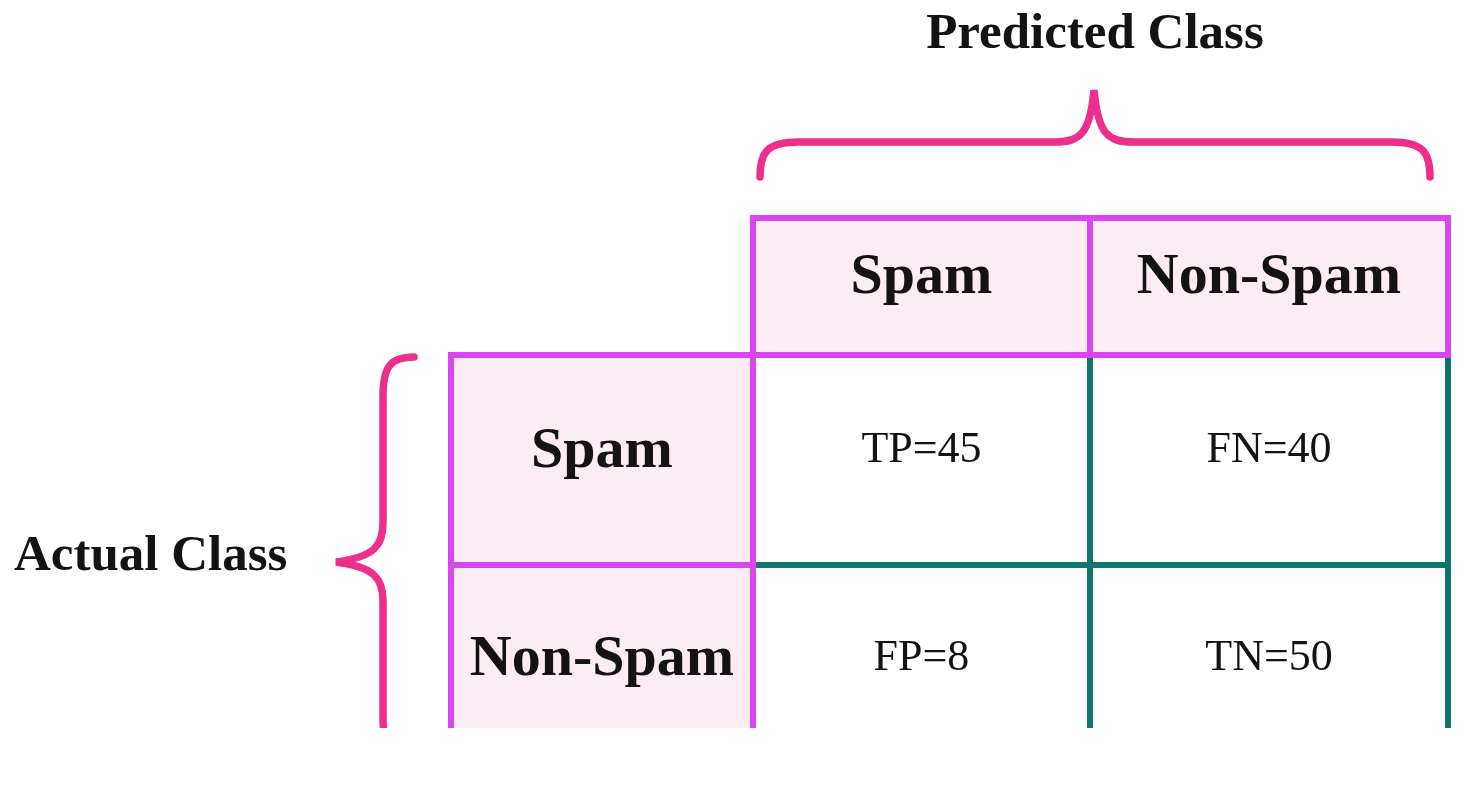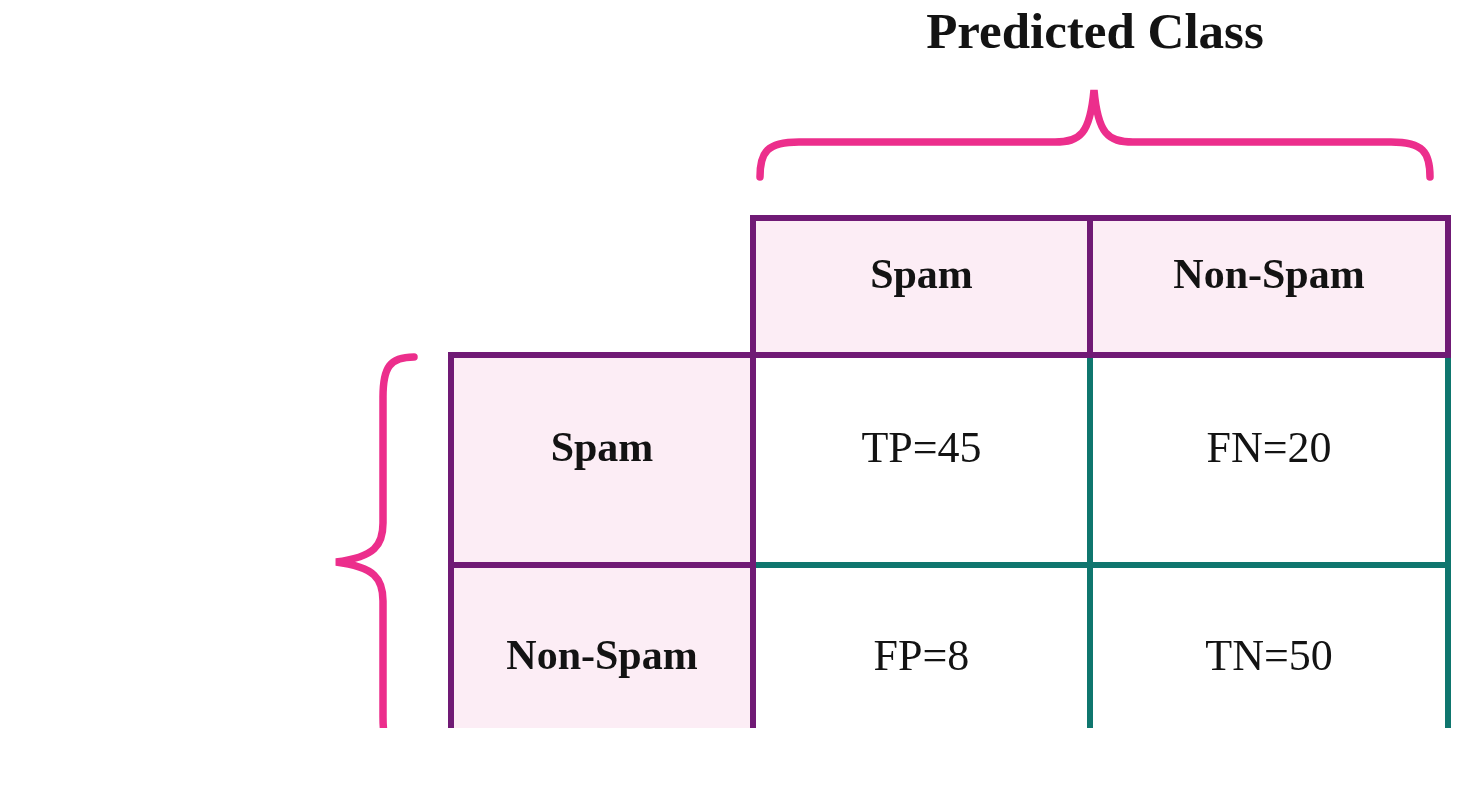--- a/index.html
+++ b/index.html
@@ -54,22 +54,22 @@
   }
   table.matrix th,
   table.matrix td {
     text-align: center;
     vertical-align: middle;
     padding: 0 0 26px 0;
     overflow: hidden;
   }
   table.matrix th {
     background: #FCEDF5;
-    border: 6px solid #701a75;
-    font-size: 42px;
+    border: 6px solid #d946ef;
+    font-size: 58px;
     font-weight: bold;
   }
   table.matrix td.cell {
     background: #ffffff;
     border: 6px solid #0f766e;
     font-size: 44px;
     font-weight: normal;
   }
   table.matrix td.blank {
     border: none;
@@ -86,41 +86,42 @@
 <body>
 
 <div id="canvas">
 
   <div class="axis-title predicted-title">Predicted Class</div>
 
   <svg class="brace brace-top" width="680" height="98" viewBox="0 0 680 98">
     <path d="M 5,93 C 5,68 12,58 44,58 L 300,58 C 325,58 335,50 339,6 C 343,50 353,58 378,58 L 636,58 C 668,58 675,68 675,93" fill="none" stroke="#EC2E8C" stroke-width="7.5" stroke-linecap="round"></path>
   </svg>
 
+  <div class="axis-title actual-title">Actual Class</div>
 
   <svg class="brace brace-left" width="88" height="408" viewBox="0 0 88 408">
     <path d="M 84,4 C 60,4 53,14 53,44 L 53,170 C 53,192 45,204 6,209 C 45,214 53,226 53,248 L 53,364 C 53,396 60,404 84,404" fill="none" stroke="#EC2E8C" stroke-width="7.5" stroke-linecap="round"></path>
   </svg>
 
   <table class="matrix">
     <colgroup>
       <col class="c-rowhdr">
       <col class="c-col1">
       <col class="c-col2">
     </colgroup>
     <tbody>
       <tr class="r-hdr">
         <td class="blank"></td>
         <th class="hdr-col">Spam</th>
         <th class="hdr-col">Non-Spam</th>
       </tr>
       <tr class="r-one">
         <th class="hdr-row">Spam</th>
         <td class="cell">TP=45</td>
-        <td class="cell">FN=20</td>
+        <td class="cell">FN=40</td>
       </tr>
       <tr class="r-two">
         <th class="hdr-row">Non-Spam</th>
         <td class="cell">FP=8</td>
         <td class="cell">TN=50</td>
       </tr>
     </tbody>
   </table>
 
 </div>

